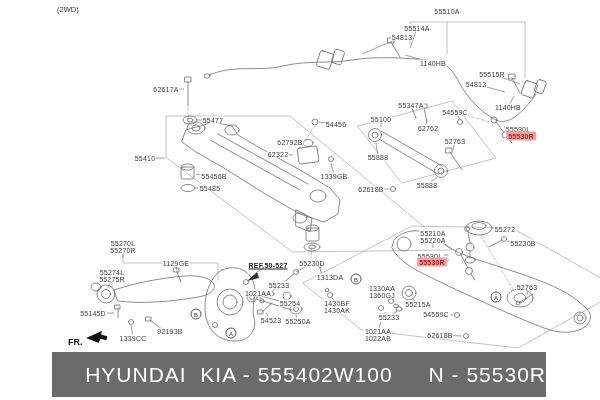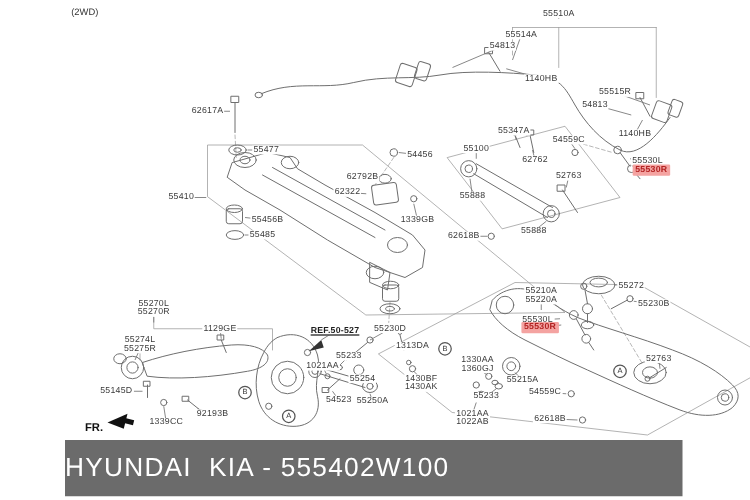--- a/index.html
+++ b/index.html
@@ -10,21 +10,21 @@
   .lbl{position:absolute;transform:translate(-50%,-50%);font:7px "Liberation Sans",sans-serif;
        color:#3a3a3a;background:#fff;padding:0 1px;white-space:nowrap;letter-spacing:.2px;}
   .lbl.hl{padding:1px 2px;font-weight:bold;border-radius:1px;}
   .lbl.ref{font-weight:bold;text-decoration:underline;color:#1d1d1d;}
   .circ{position:absolute;transform:translate(-50%,-50%);width:9px;height:9px;
         border:1px solid #555;border-radius:50%;background:#fff;color:#333;
         font:6px "Liberation Sans",sans-serif;display:flex;align-items:center;justify-content:center;}
   .note{position:absolute;left:57px;top:5px;font:7.5px "Liberation Sans",sans-serif;color:#333;}
   .fr-label{position:absolute;left:68px;top:337px;font:bold 9px "Liberation Sans",sans-serif;color:#111;}
   .footer{position:absolute;left:52px;top:352px;width:494px;height:45px;
-          display:flex;align-items:center;justify-content:space-between;gap:36px;}
+          display:flex;align-items:center;justify-content:flex-end;gap:36px;}
   .footer span{font:21px "Liberation Sans",sans-serif;letter-spacing:1px;white-space:pre;}
 </style>
 </head>
 <body>
 
 <div class="stage">
 
   <svg class="layer" id="diagram-art" width="600" height="400" viewBox="0 0 600 400">
     <g stroke="#6f6f6f" fill="none" stroke-width="0.8" stroke-linecap="round" stroke-linejoin="round">
 
@@ -314,14 +314,15 @@
       <span class="circ" style="left: 496px; top: 297px;">A</span>
       <span class="circ" style="left: 196px; top: 314px;">B</span>
       <span class="circ" style="left: 356px; top: 279px;">B</span>
     </div>
 
   <span class="note">(2WD)</span>
   <span class="fr-label">FR.</span>
 
   <div class="footer" style="background: rgb(107, 107, 107); color: rgb(255, 255, 255);">
     <span>HYUNDAI  KIA - 555402W100</span>
+    <span>N - 55530R</span>
   </div>
 </div>
 
 </body></html>

